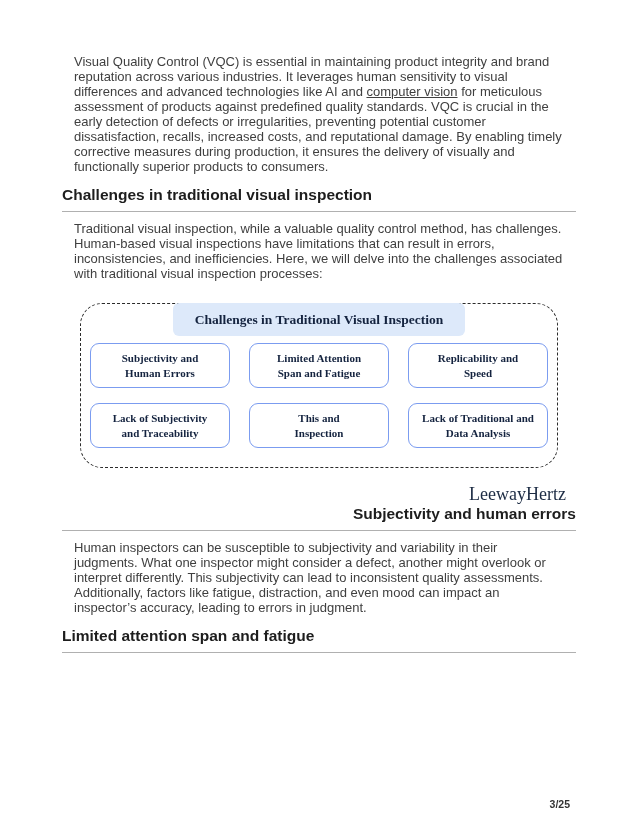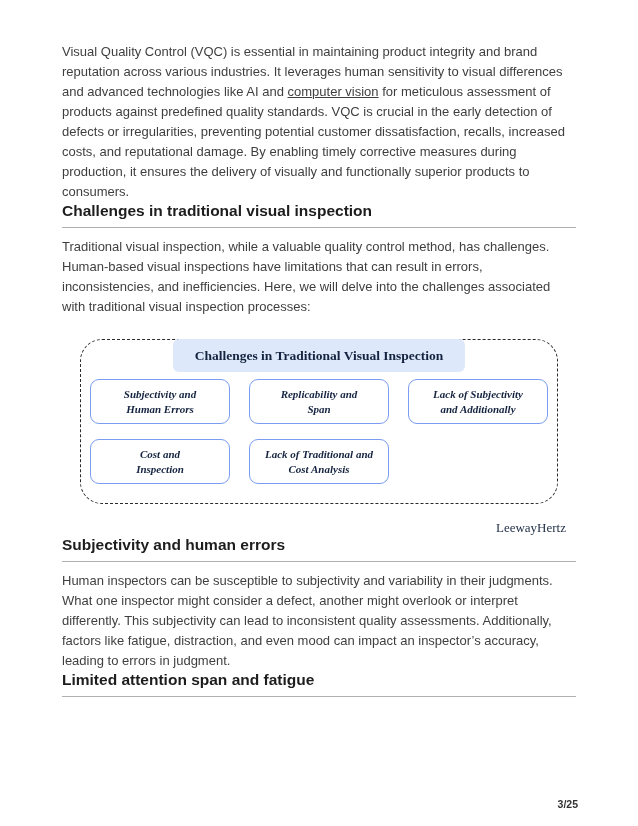--- a/index.html
+++ b/index.html
@@ -14,39 +14,39 @@
     position: relative;
     width: 638px; height: 826px;
     background: #ffffff;
     overflow: hidden;
   }
   .content {
     padding: 42px 62px 0 62px;
   }
   p.body-text {
     font-size: 13px;
-    line-height: 20px;
-    margin: 0;
+    line-height: 15px;
+    margin: 12px;
     color: #3f3f3f;
   }
   a.inline-link {
     color: #3f3f3f;
     text-decoration: underline;
     cursor: pointer;
   }
   h2.section-heading {
     font-size: 15.5px;
     font-weight: bold;
     color: #1d1d1d;
     margin: 0;
     padding-bottom: 7px;
     border-bottom: 1px solid #b0b0b0;
   }
   .h-gap-top { margin-top: 17px; }
-  .h-gap-top-lg { margin-top: 26px; }
+  .h-gap-top-lg { margin-top: 26px; text-align: right; }
   .p-after-heading { margin-top: 9px !important; }
 
   
   .diagram-wrap {
     position: relative;
     margin-top: 22px;
   }
   .diagram-title {
     position: absolute;
     left: 50%;
@@ -66,21 +66,20 @@
     z-index: 2;
     text-align: center;
   }
   .diagram-border {
     margin: 16px auto 16px auto;
     width: 478px;
     border: 1.6px dashed #2b2b2b;
     border-radius: 22px;
     padding: 39px 9px 19px 9px;
     background: transparent;
-    font-style: italic;
   }
   .diagram-grid {
     display: grid;
     grid-template-columns: repeat(3, 140px);
     justify-content: space-between;
     row-gap: 15px;
   }
   .diagram-box {
     height: 45px;
     background: #ffffff;
@@ -95,27 +94,27 @@
     font-weight: bold;
     font-size: 11px;
     line-height: 14.5px;
     color: #14233f;
     padding: 2px 4px;
   }
   .diagram-attribution {
     margin-top: 13px;
     text-align: right;
     font-family: "Liberation Serif", serif;
-    font-size: 13px;
+    font-size: 18px;
     color: #1d2c44;
     padding-right: 10px;
   }
   .page-indicator {
     position: absolute;
-    right: 60px;
+    right: 68px;
     bottom: 16px;
     font-size: 10.5px;
     font-weight: bold;
     color: #333333;
   }
 </style>
 </head>
 <body>
 
 <div class="page">
@@ -129,34 +128,38 @@
 
     <div class="diagram-wrap">
       <div class="diagram-title">Challenges in Traditional Visual Inspection</div>
       <div class="diagram-border">
         <div class="diagram-grid">
           <div class="diagram-box">
             <span>Subjectivity and</span>
             <span>Human Errors</span>
           </div>
           <div class="diagram-box">
+            <span>Limited Attention</span>
+            <span>Span and Fatigue</span>
+          </div>
+          <div class="diagram-box">
             <span>Replicability and</span>
-            <span>Span</span>
+            <span>Speed</span>
           </div>
           <div class="diagram-box">
             <span>Lack of Subjectivity</span>
-            <span>and Additionally</span>
+            <span>and Traceability</span>
           </div>
           <div class="diagram-box">
-            <span>Cost and</span>
+            <span>This and</span>
             <span>Inspection</span>
           </div>
           <div class="diagram-box">
             <span>Lack of Traditional and</span>
-            <span>Cost Analysis</span>
+            <span>Data Analysis</span>
           </div>
         </div>
       </div>
       <div class="diagram-attribution">LeewayHertz</div>
     </div>
 
     <h2 class="section-heading h-gap-top-lg">Subjectivity and human errors</h2>
 
     <p class="body-text p-after-heading">Human inspectors can be susceptible to subjectivity and variability in their judgments. What one inspector might consider a defect, another might overlook or interpret differently. This subjectivity can lead to inconsistent quality assessments. Additionally, factors like fatigue, distraction, and even mood can impact an inspector’s accuracy, leading to errors in judgment.</p>
 

